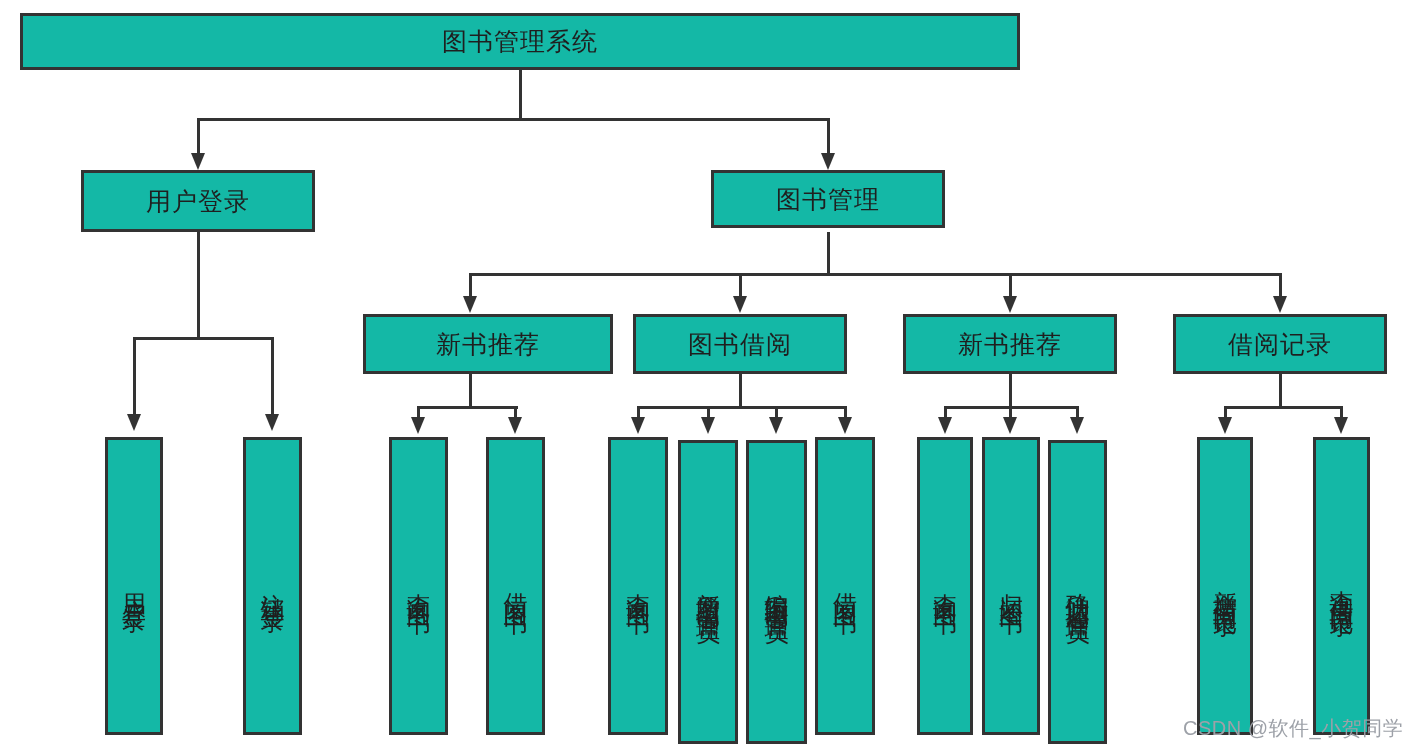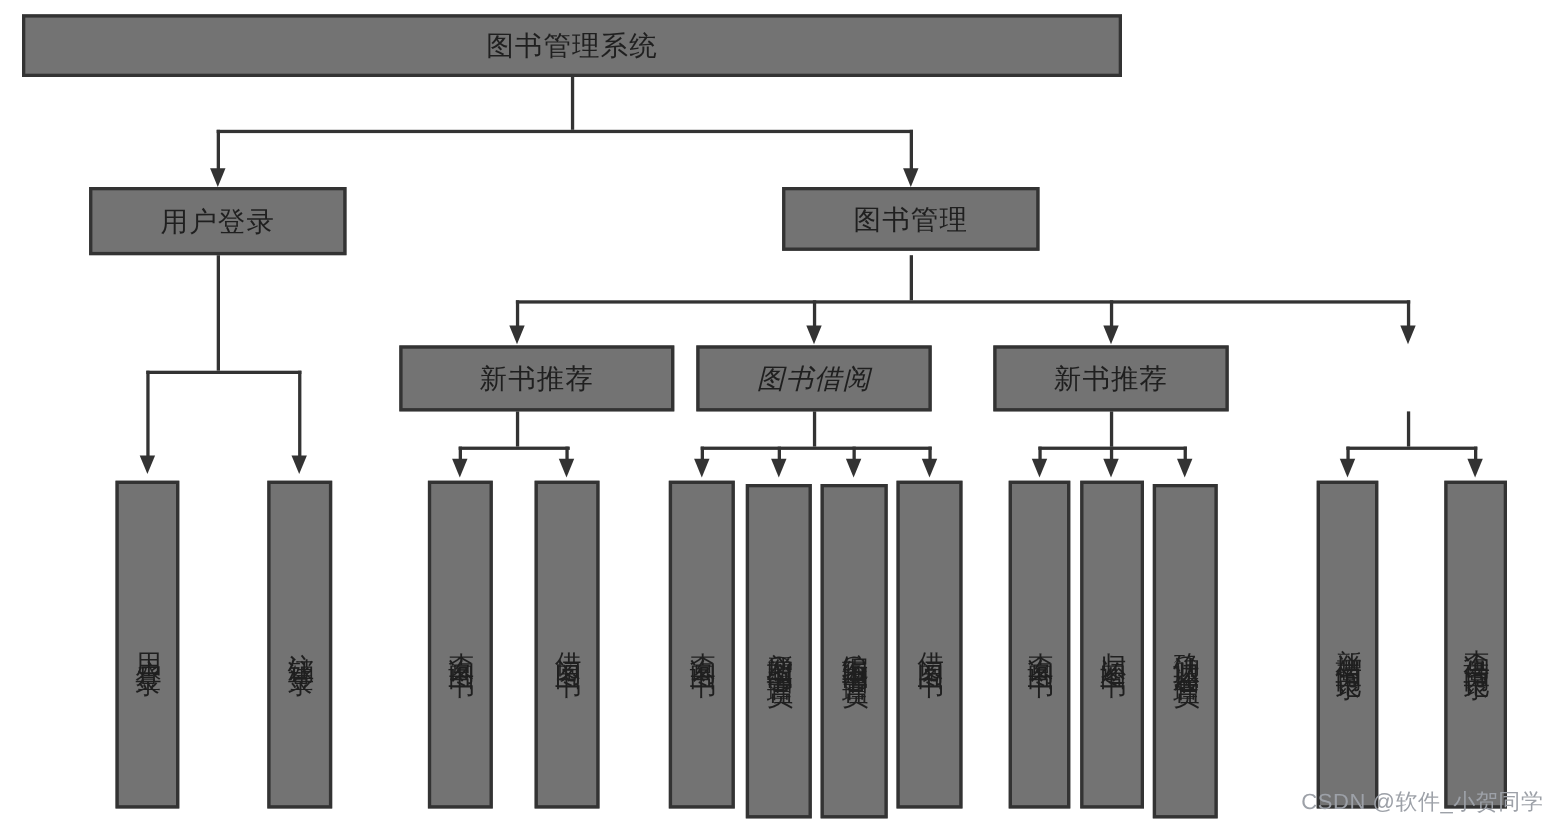--- a/index.html
+++ b/index.html
@@ -9,21 +9,21 @@
   }
   html,body { margin:0; padding:0; background:#ffffff; }
   body {
     width:1405px; height:747px; position:relative; overflow:hidden;
     font-family:"Liberation Sans", sans-serif;
     color:var(--text);
   }
   .stage { position:absolute; inset:0; }
   .box {
     position:absolute; box-sizing:border-box;
-    border:3px solid var(--line); background:#737373;
+    border:3px solid var(--line); background:#14b8a6;
     display:flex; align-items:center; justify-content:center;
     color:var(--text);
   }
   .hbox { font-size:25px; letter-spacing:1px; white-space:nowrap; }
   .vbox {
     writing-mode:vertical-rl; text-orientation:mixed;
     font-size:24px; letter-spacing:6px; line-height:1;
     white-space:nowrap;
   }
   .hline { position:absolute; height:3px; background:var(--line); }
@@ -84,25 +84,28 @@
   <div class="vline" style="left:739px;  top:273px; height:24px;"></div>
   <div class="arrow" style="left:733px;  top:296px;"></div>
   <div class="vline" style="left:1009px; top:273px; height:24px;"></div>
   <div class="arrow" style="left:1003px; top:296px;"></div>
   <div class="vline" style="left:1279px; top:273px; height:24px;"></div>
   <div class="arrow" style="left:1273px; top:296px;"></div>
 
   <div class="box hbox" style="left:363px; top:314px; width:250px; height:60px;">
     <span>新书推荐</span>
   </div>
-  <div class="box hbox" style="left:633px; top:314px; width:214px; height:60px;font-style:italic;">
+  <div class="box hbox" style="left:633px; top:314px; width:214px; height:60px;">
     <span>图书借阅</span>
   </div>
   <div class="box hbox" style="left:903px; top:314px; width:214px; height:60px;">
     <span>新书推荐</span>
+  </div>
+  <div class="box hbox" style="left:1173px; top:314px; width:214px; height:60px;">
+    <span>借阅记录</span>
   </div>
 
   <div class="vline" style="left:469px; top:374px; height:32px;"></div>
   <div class="hline" style="left:417px; top:406px; width:101px;"></div>
   <div class="vline" style="left:417px; top:406px; height:12px;"></div>
   <div class="arrow" style="left:411px; top:417px;"></div>
   <div class="vline" style="left:514px; top:406px; height:12px;"></div>
   <div class="arrow" style="left:508px; top:417px;"></div>
 
   <div class="box vbox" style="left:389px; top:437px; width:59px; height:298px;">

